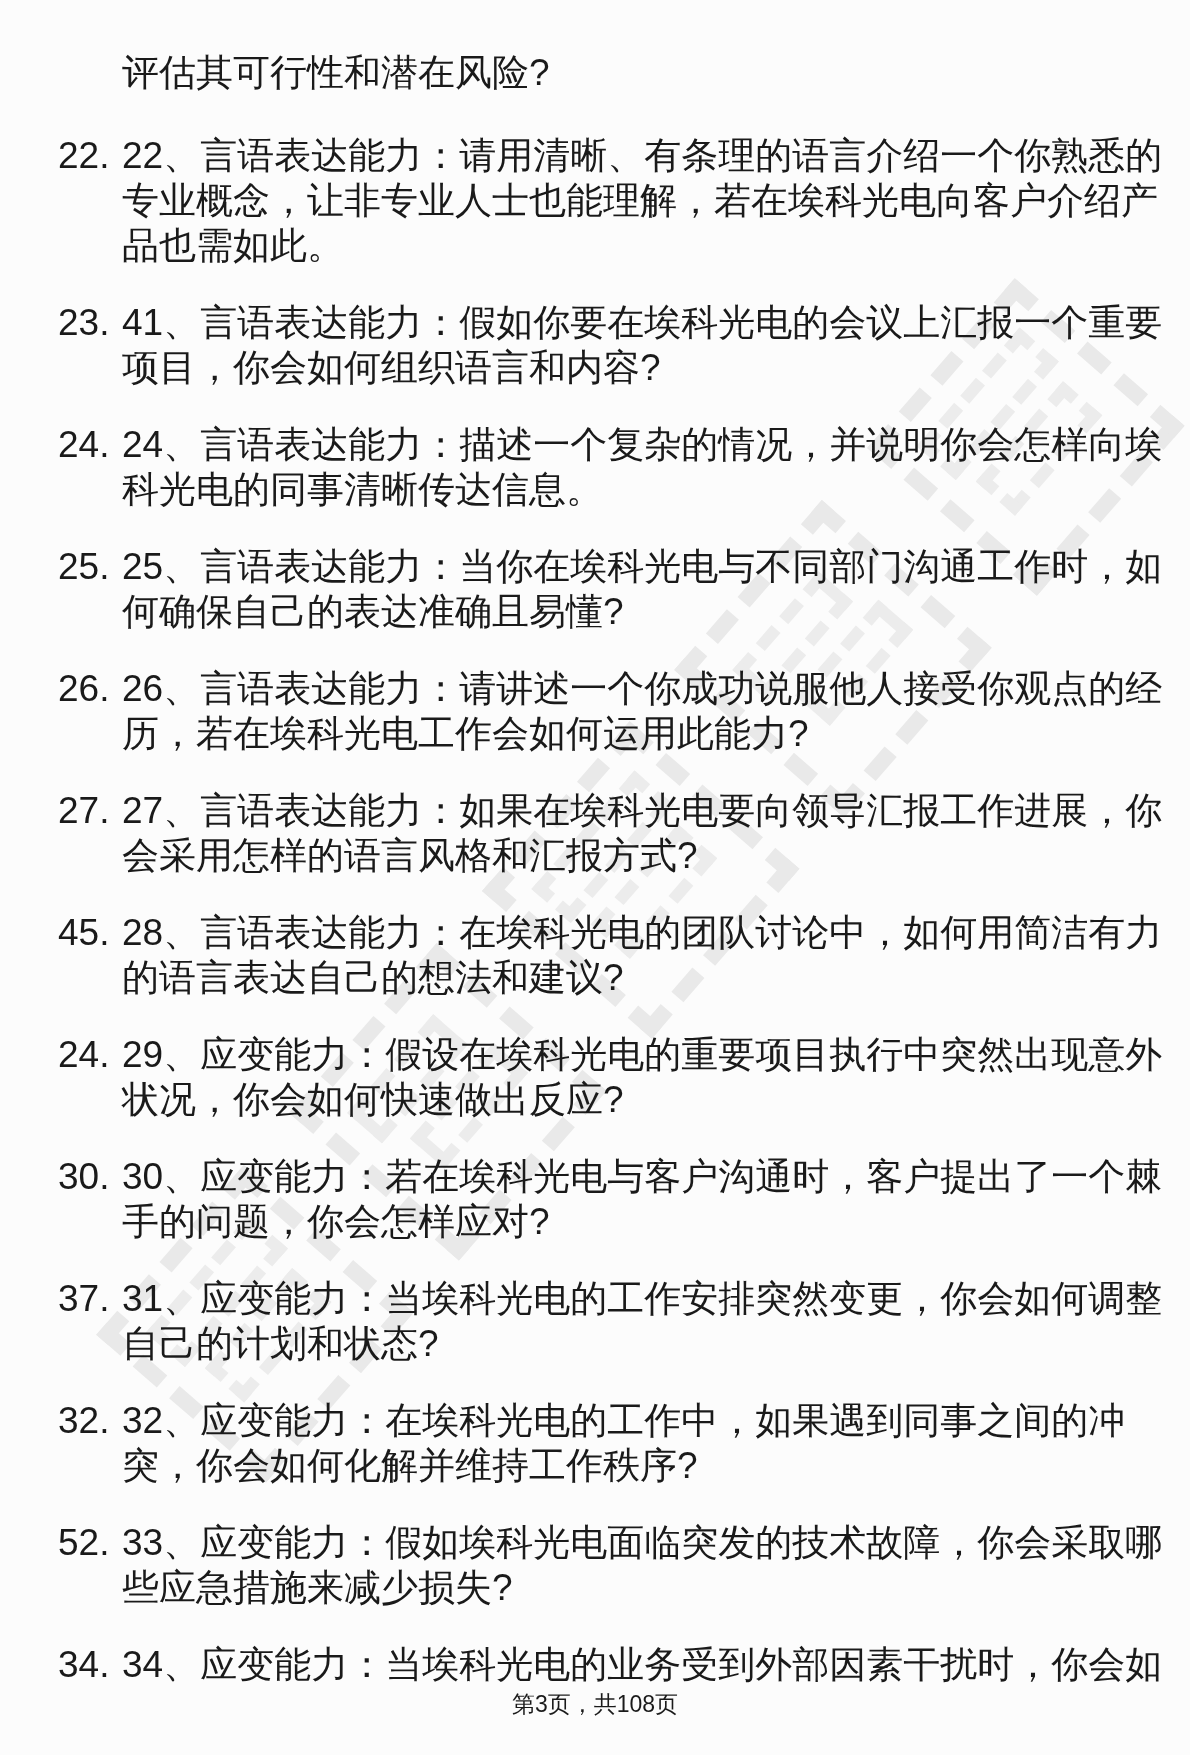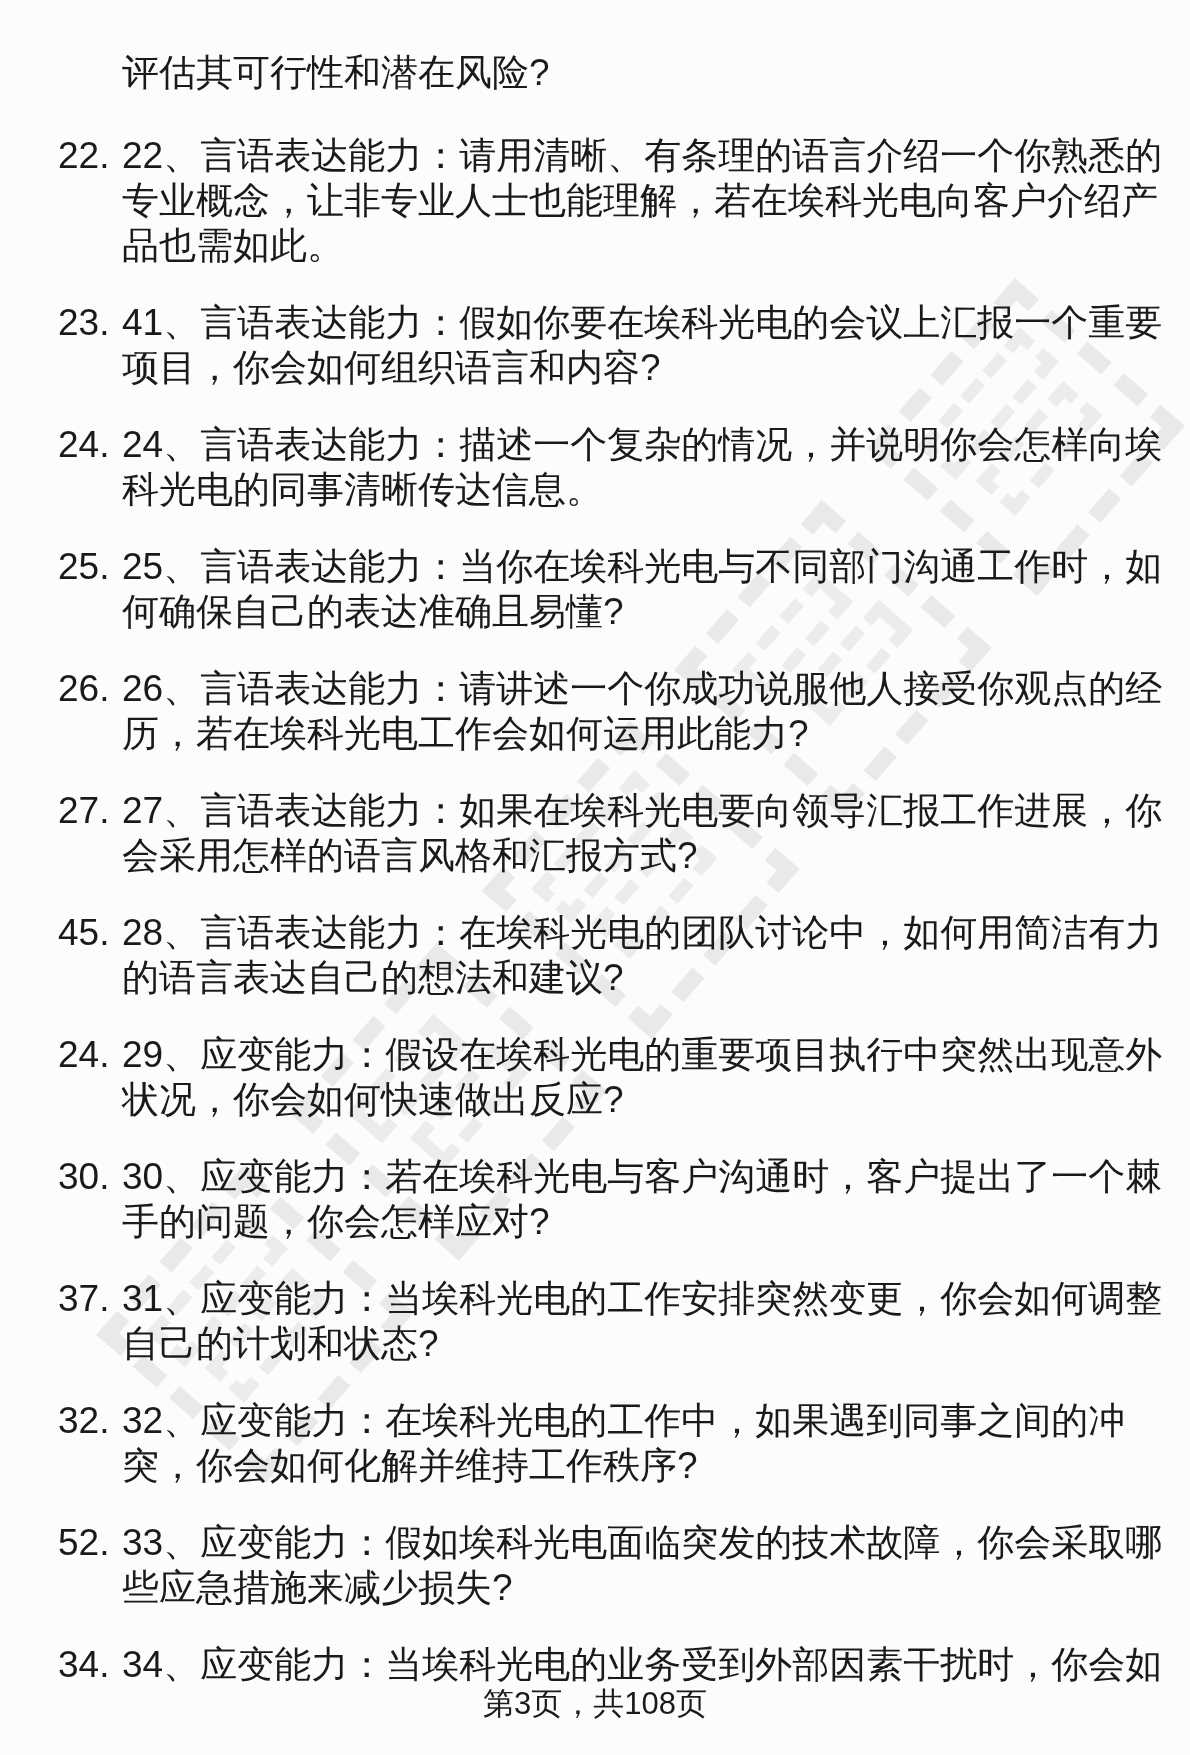--- a/index.html
+++ b/index.html
@@ -83,21 +83,21 @@
     margin-bottom: 1px;
   }
 
   
   .footer {
     position: absolute;
     left: 0;
     right: 0;
     top: 1686px;
     text-align: center;
-    font-size: 31px;
+    font-size: 23px;
     line-height: 36px;
     z-index: 2;
   }
 </style>
 </head>
 <body>
 
 <div class="watermark">
   <div class="wm-glyph"></div>
   <div class="wm-glyph alt"></div>

